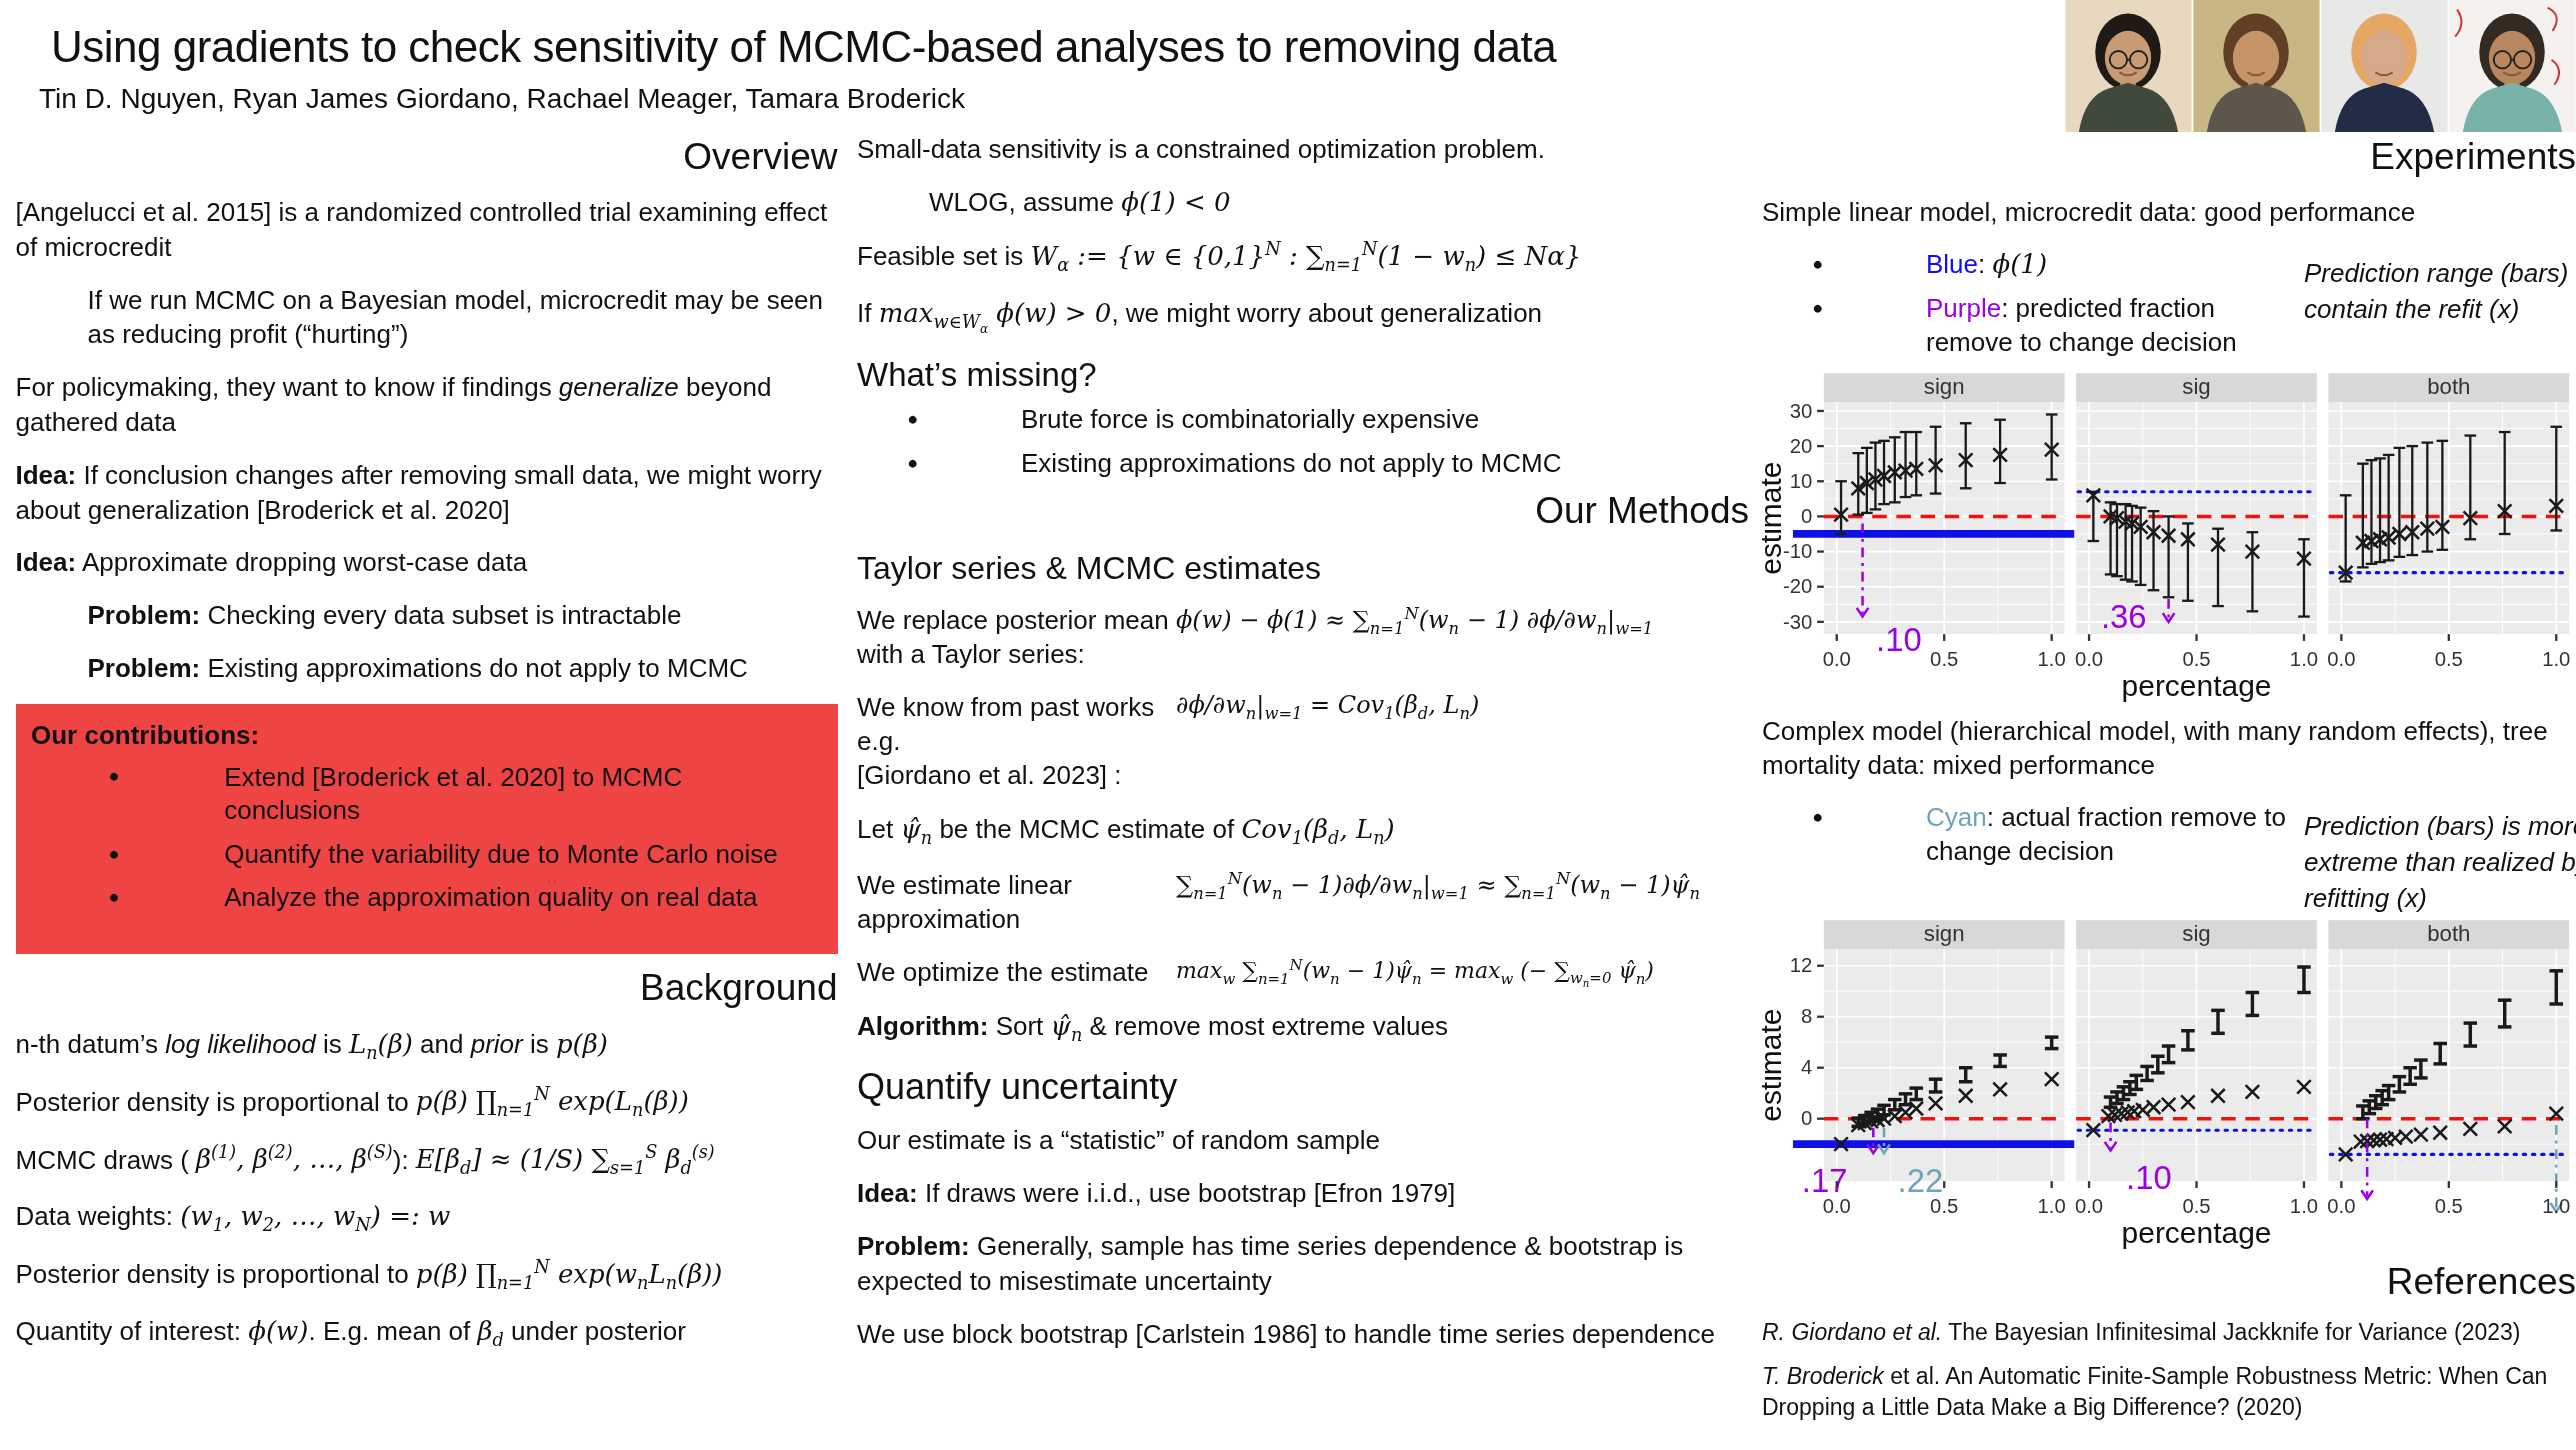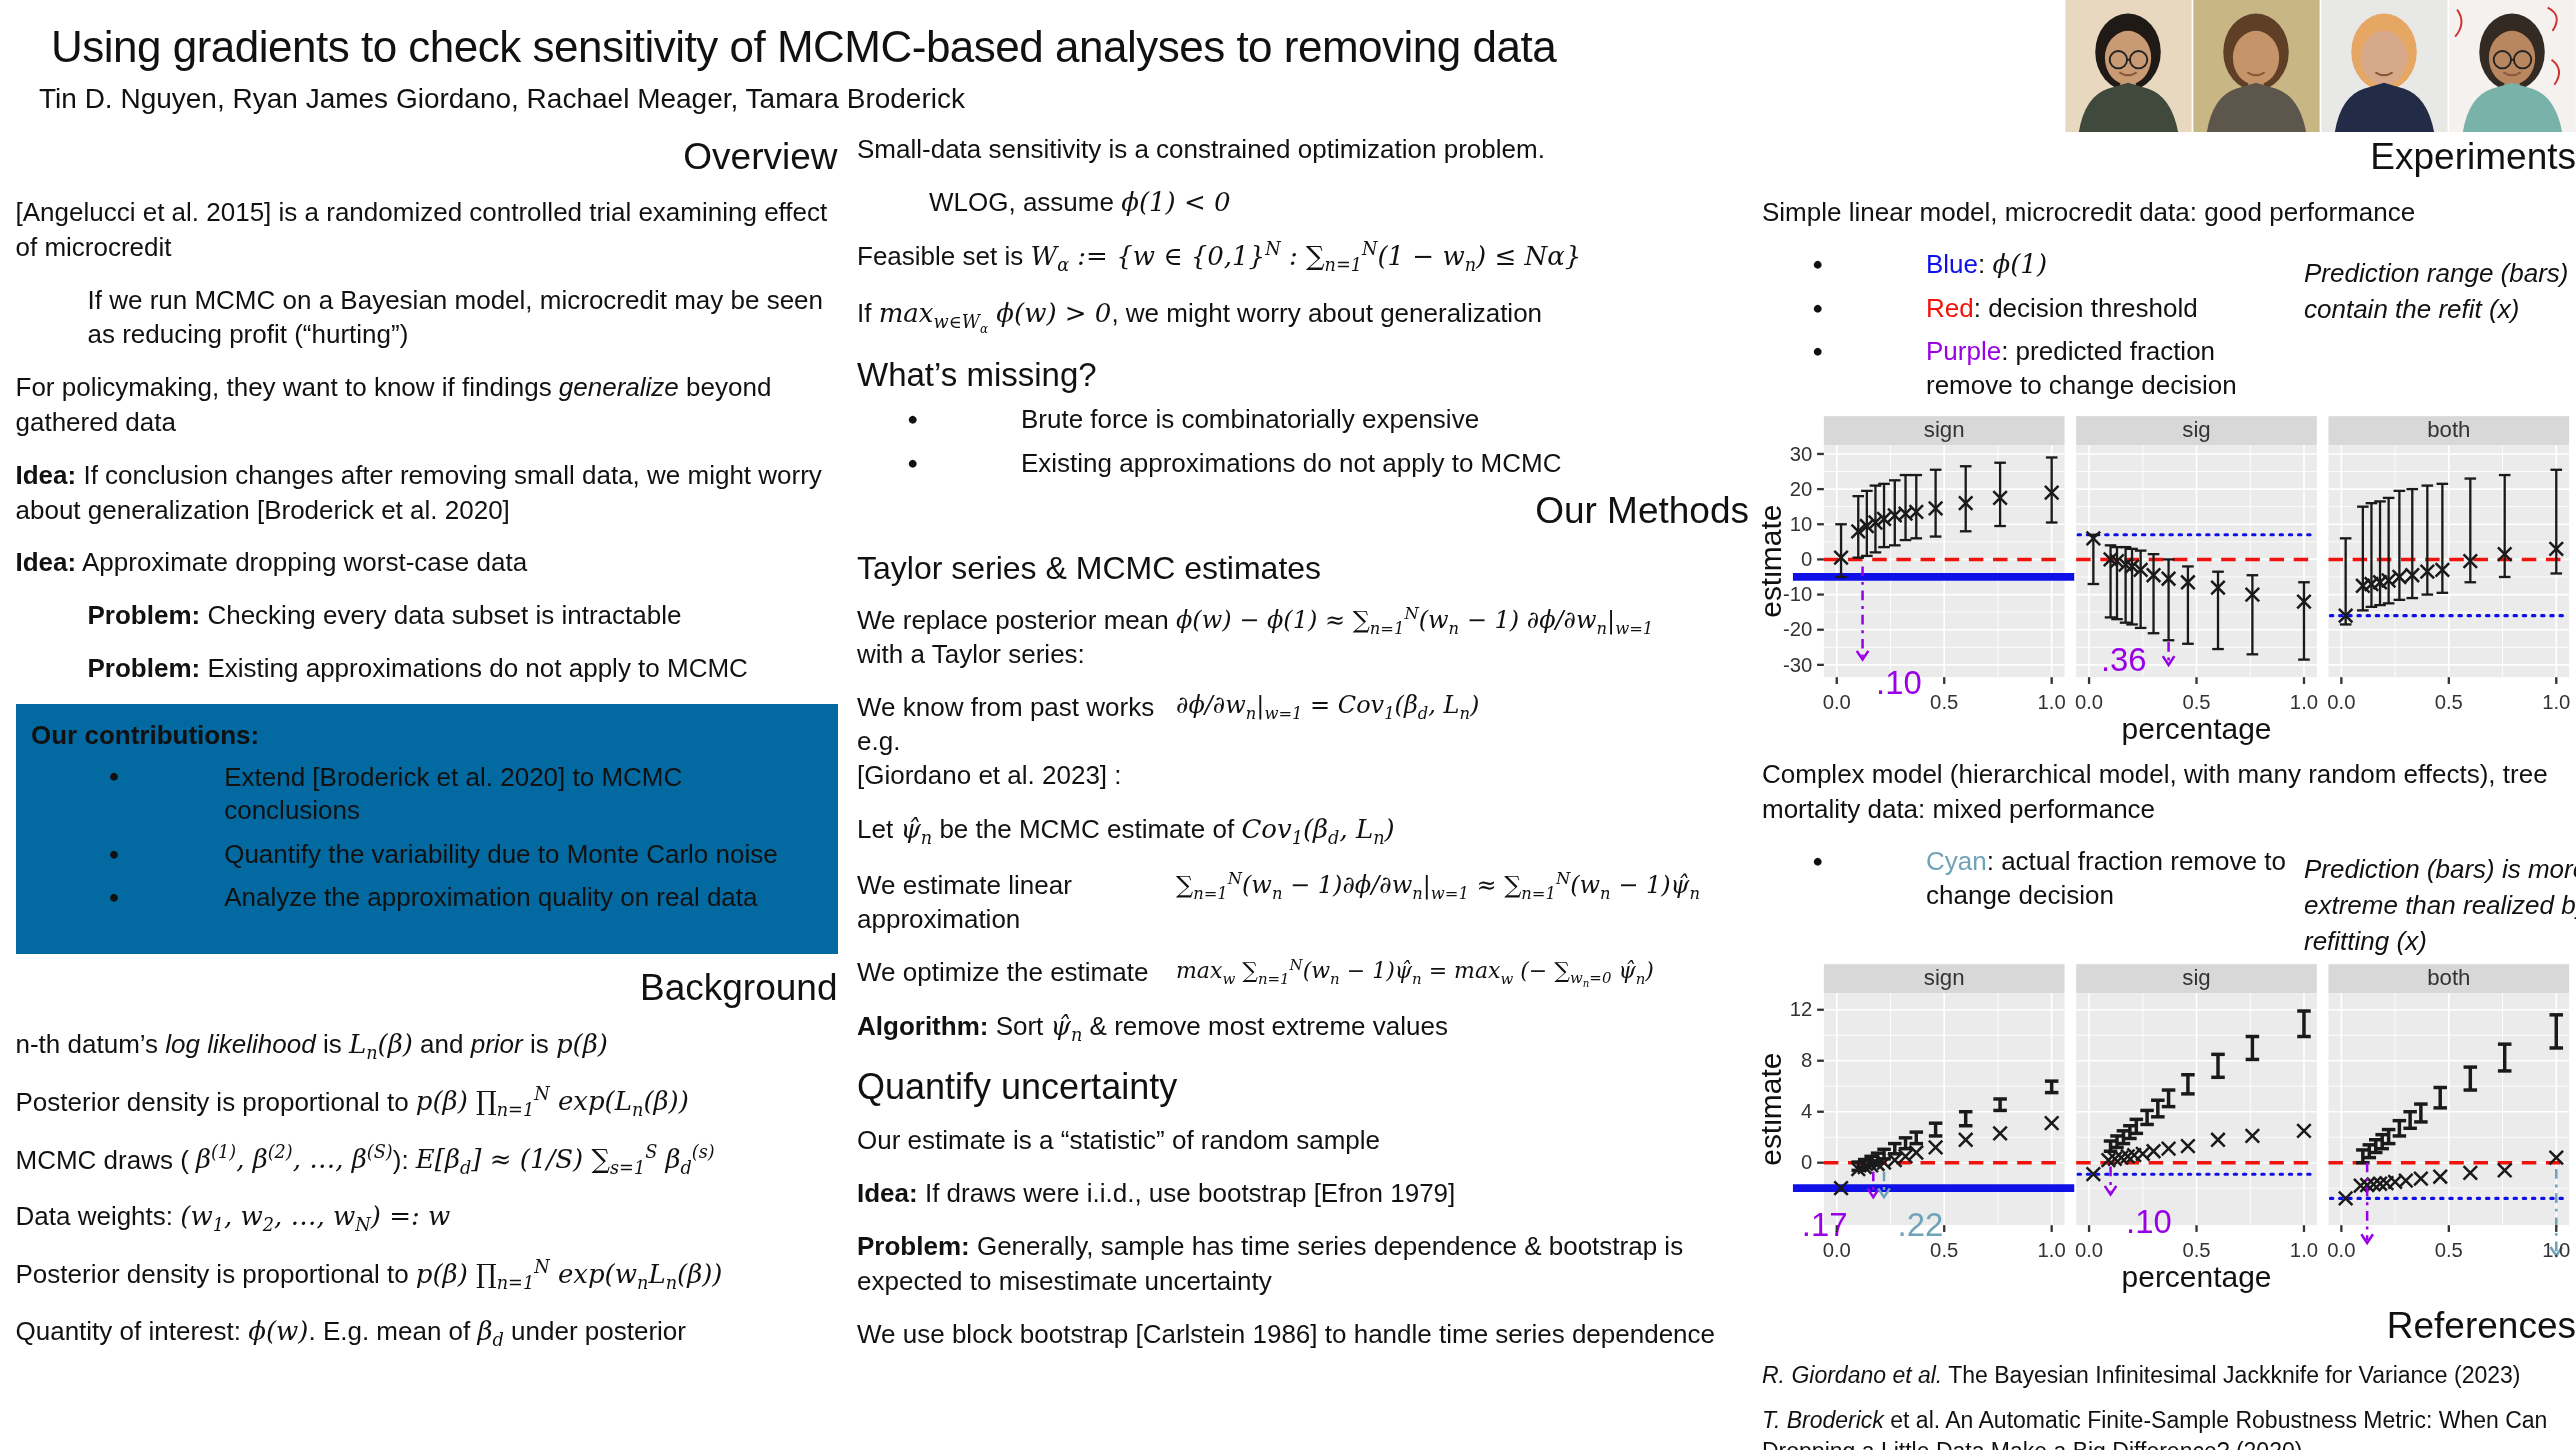--- a/index.html
+++ b/index.html
@@ -16,21 +16,21 @@
   h2.section{font-size:37px;font-weight:400;text-align:right;margin:3.9px 0 17.4px}
   h3.subsection{font-size:32px;font-weight:400;margin:9.7px 0 17.4px}
   h3.bigsub{font-size:36px;font-weight:400;margin:17.4px 0 15.5px}
   h4.minihead{font-size:33px;font-weight:400;margin:1.9px 0 9.7px}
   p.body{font-size:26px;line-height:1.33;margin:0 0 18.4px}
   .indent{padding-left:72px}
   .f{font-family:"DejaVu Serif", serif;font-style:italic}
   sub,sup{font-size:68%}
   .brow{display:flex;font-size:26px;line-height:1.3;margin:0 0 9.7px}
   .brow::before{content:"\25CF";flex:none;width:114px;padding-left:50px;font-size:18.4px;padding-top:3.9px}
-  .box{background:#0369a1;padding:15.5px 19.3px 29px 9.7px;margin:1.9px 0 13.5px}
+  .box{background:#ef4444;padding:15.5px 19.3px 29px 9.7px;margin:1.9px 0 13.5px}
   .box .boxhead{font-size:26px;font-weight:700;margin:0 5.8px 9.7px 5.8px}
   .box .brow::before{width:116px;padding-left:83px}
   .legendrow{display:flex;margin-bottom:1.9px}
   .legend{width:542px;flex:none}
   .note{flex:1;font-style:italic;font-size:26px;line-height:1.38;margin-top:7.7px;overflow:hidden}
   .note .nl{white-space:nowrap}
   .frow{display:flex;align-items:flex-start;margin:0 0 19.3px}
   .frow .lbl{flex:none;width:319px;font-size:26px;line-height:1.3}
   .frow .fml{font-size:24px}
   .chart{margin:1.9px 0 5.8px}
@@ -170,24 +170,20 @@
 
 <div class="col" id="right">
   <h2 class="section">Experiments</h2>
   <p class="body">Simple linear model, microcredit data: good performance</p>
 
   <div class="legendrow">
     <div class="legend">
       <div class="brow">
           <span>
         <span style="color:#0f0fe8">Blue</span><span>: <span class="f">ϕ(1)</span></span></span>
-      </div>
-      <div class="brow">
-          <span>
-        <span style="color:#f2120c">Red</span><span>: decision threshold</span></span>
       </div>
       <div class="brow">
           <span>
         <span style="color:#9a00e6">Purple</span><span>: predicted fraction remove to change decision</span></span>
       </div>
     </div>
     <div class="note">Prediction range (bars) contain the refit (x)</div>
   </div>
 
   <div class="chart"><svg viewBox="0 0 840 344" width="812" height="333">

